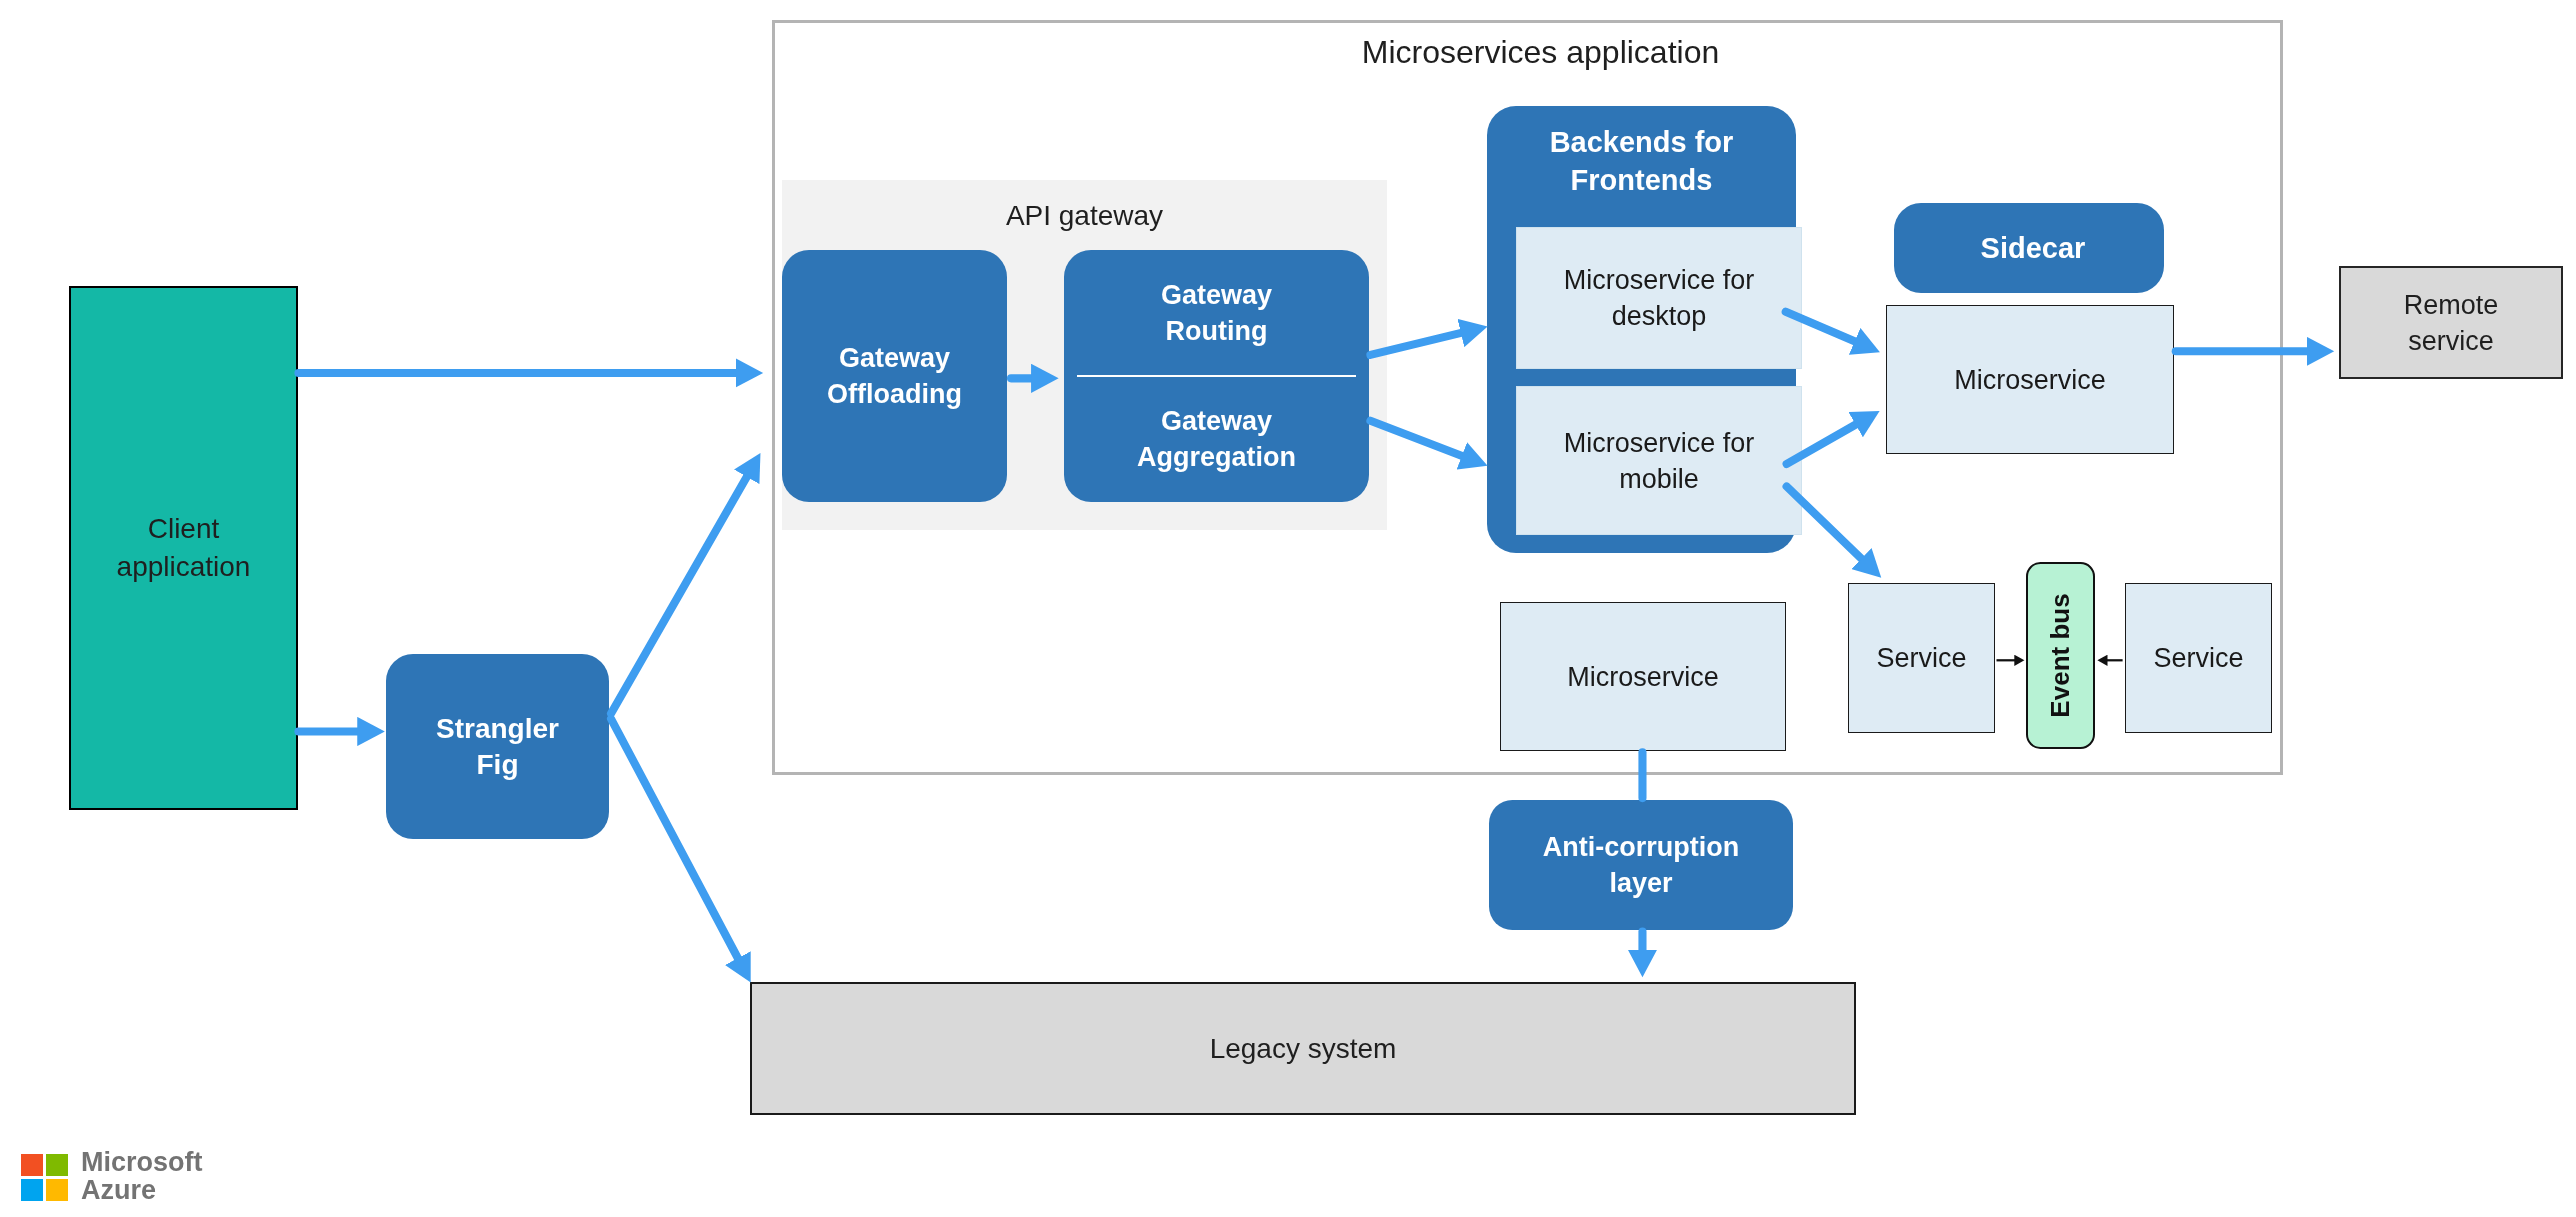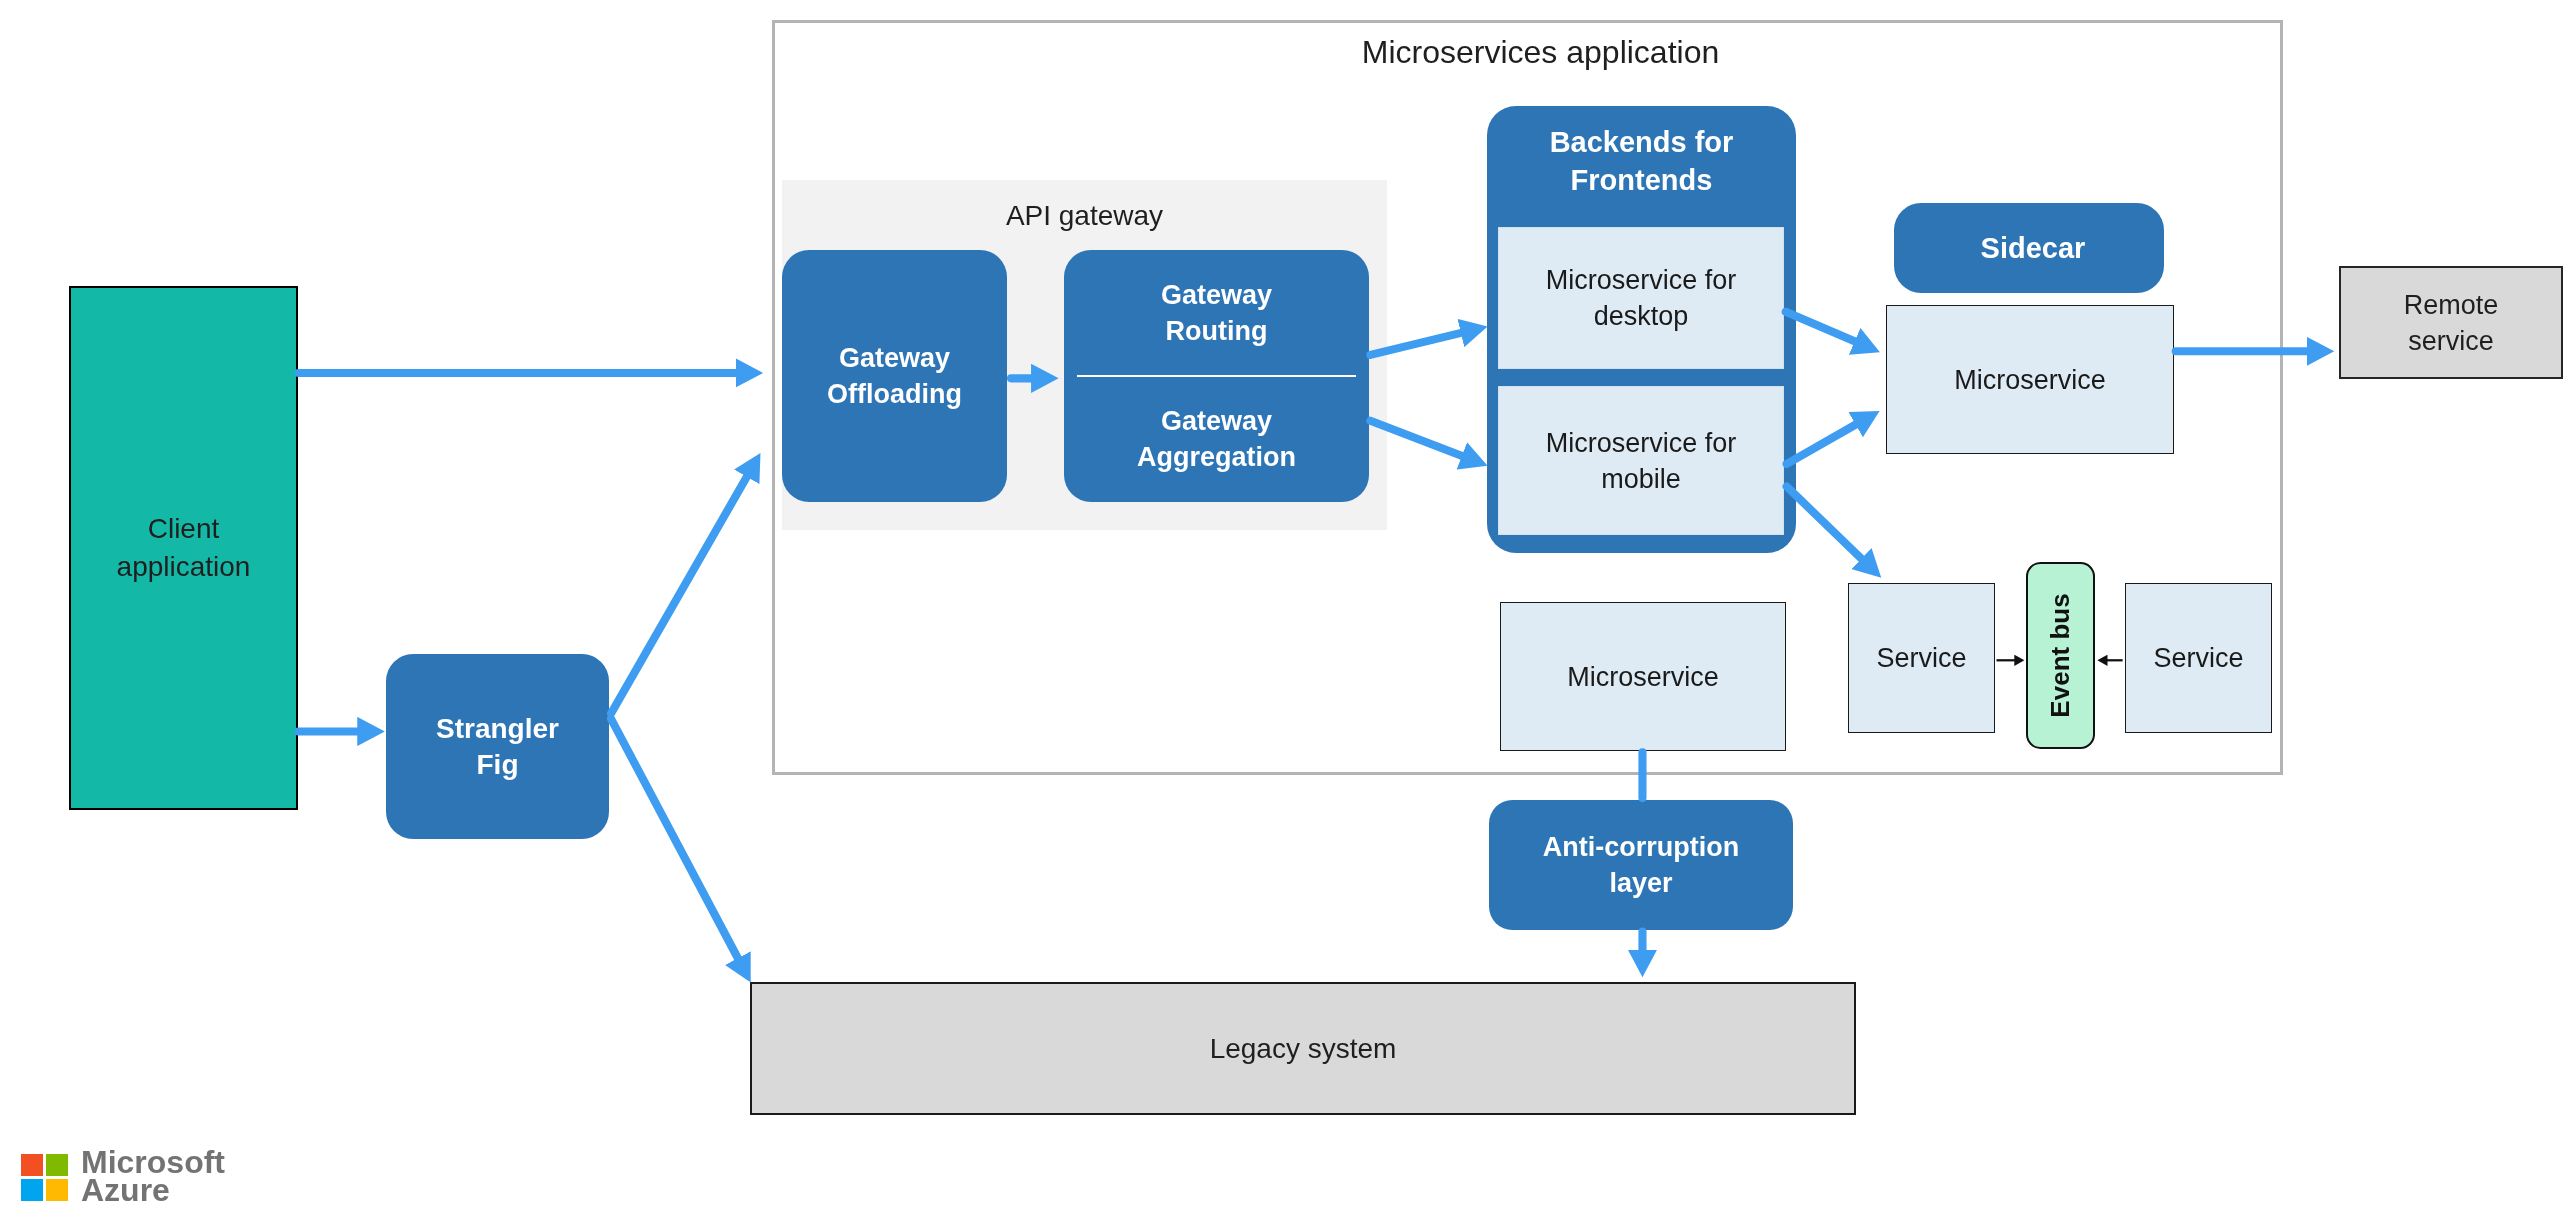--- a/index.html
+++ b/index.html
@@ -33,21 +33,21 @@
   .routing-agg{left:1064px;top:250px;width:305px;height:252px;display:flex;flex-direction:column;}
   .routing-agg .half{flex:1;display:flex;align-items:center;justify-content:center;}
   .routing-agg .divider{height:1.8px;background:#ffffff;margin:0 12.6px;}
 
   
   .bff{left:1487px;top:106px;width:309px;height:447px;background:#2E75B6;border-radius:29px;}
   .bff-title{left:1487px;top:123px;width:309px;color:#ffffff;font-weight:bold;font-size:29px;line-height:38px;}
   .light-box{
     background:#DEEBF4;color:#1a1a1a;font-size:27px;line-height:36px;
   }
-  .bff-inner{border:1.8px solid #cfe2ee;}
+  .bff-inner{border:1.8px solid #cfe2ee;margin-left:18px;}
   .stand-alone{border:1.8px solid #1a1a1a;}
   .ms-desktop{left:1498px;top:227px;width:286px;height:142px;}
   .ms-mobile{left:1498px;top:386px;width:286px;height:149px;}
 
   .sidecar{left:1894px;top:203px;width:270px;height:90px;font-size:29px;padding-left:8px;}
   .microservice{left:1886px;top:305px;width:288px;height:149px;}
   .remote{
     left:2339px;top:266px;width:224px;height:113px;
     background:#D9D9D9;border:2.7px solid #262626;font-size:27px;line-height:36px;
   }
@@ -77,21 +77,21 @@
   .strangler{left:386px;top:654px;width:223px;height:185px;font-size:28px;}
 
   
   .logo-squares{left:21px;top:1154px;width:47px;height:47px;
     display:grid;grid-template-columns:21.6px 21.6px;grid-template-rows:21.6px 21.6px;gap:3.6px;}
   .sq{width:21.6px;height:21.6px;}
   .sq-red{background:#F25022;}
   .sq-green{background:#7FBA00;}
   .sq-blue{background:#00A4EF;}
   .sq-yellow{background:#FFB900;}
-  .logo-text{left:81px;top:1148px;width:270px;color:#737373;font-size:32px;line-height:28px;font-weight:600;}
+  .logo-text{left:81px;top:1148px;width:270px;color:#737373;font-size:27px;line-height:28px;font-weight:600;}
 
   #arrows{position:absolute;left:0;top:0;pointer-events:none;}
 </style>
 </head>
 <body>
 
 <div id="canvas">
 
   <div class="abs ms-container"></div>
   <div class="abs ms-title">Microservices application</div>

